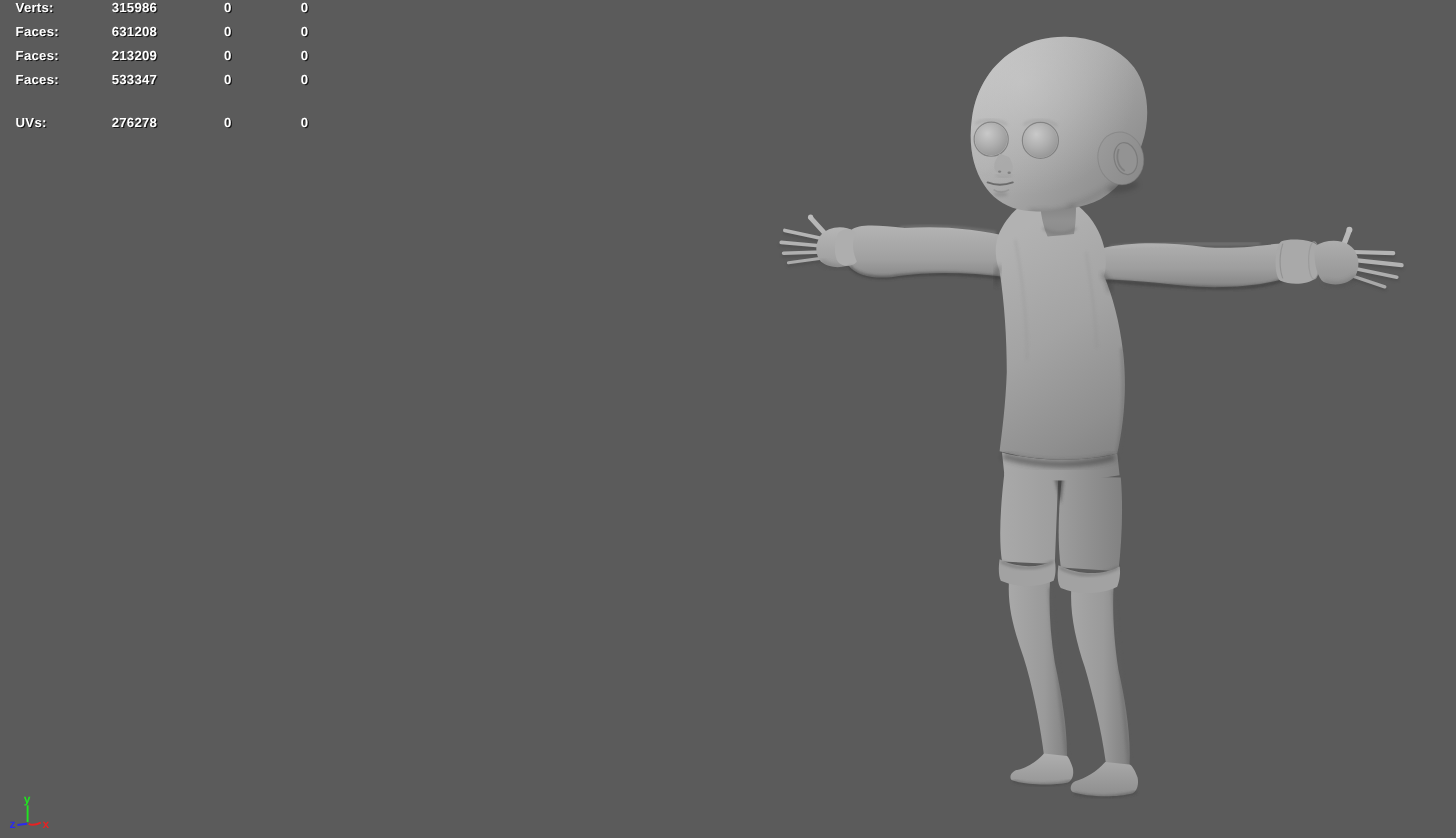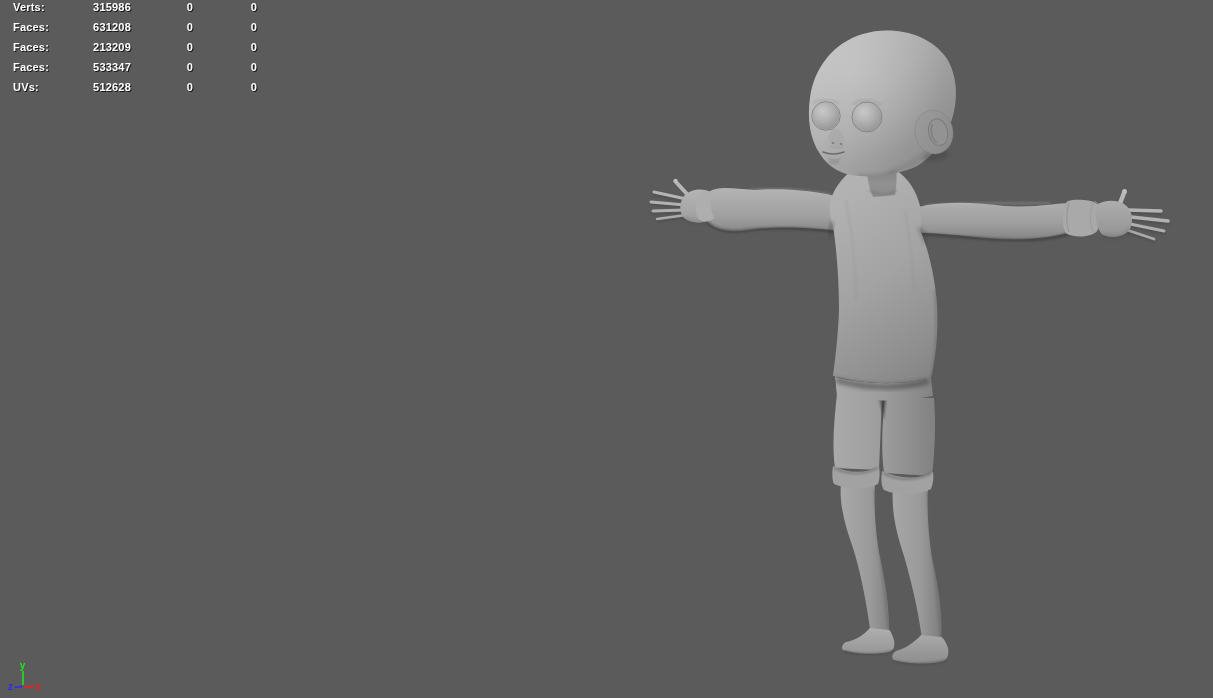--- a/index.html
+++ b/index.html
@@ -279,23 +279,23 @@
       <span class="hud-v1">213209</span>
       <span class="hud-v2">0</span>
       <span class="hud-v3">0</span>
     </div>
     <div class="hud-row" style="top:60px">
       <span class="hud-label">Faces:</span>
       <span class="hud-v1">533347</span>
       <span class="hud-v2">0</span>
       <span class="hud-v3">0</span>
     </div>
-    <div class="hud-row" style="top:80px">
+    <div class="hud-row" style="top:96px">
       <span class="hud-label">UVs:</span>
-      <span class="hud-v1">512628</span>
+      <span class="hud-v1">276278</span>
       <span class="hud-v2">0</span>
       <span class="hud-v3">0</span>
     </div>
   </div>
 
   <svg class="axis-svg" width="60" height="48" viewBox="0 650 60 48">
     <line x1="23" y1="685" x2="23" y2="671" stroke-width="1.6" stroke="#21e421"></line>
     <path d="M 22.5 686.5 L 14.5 687.5" fill="none" stroke-width="1.6" stroke="#2a2af0"></path>
     <path d="M 24 686.5 C 27 688.2, 30 687.5, 34 685.5" fill="none" stroke-width="1.6" stroke="#e82222"></path>
     <text x="22.5" y="669" text-anchor="middle" font-size="10" font-weight="bold" fill="#21e421">y</text>

